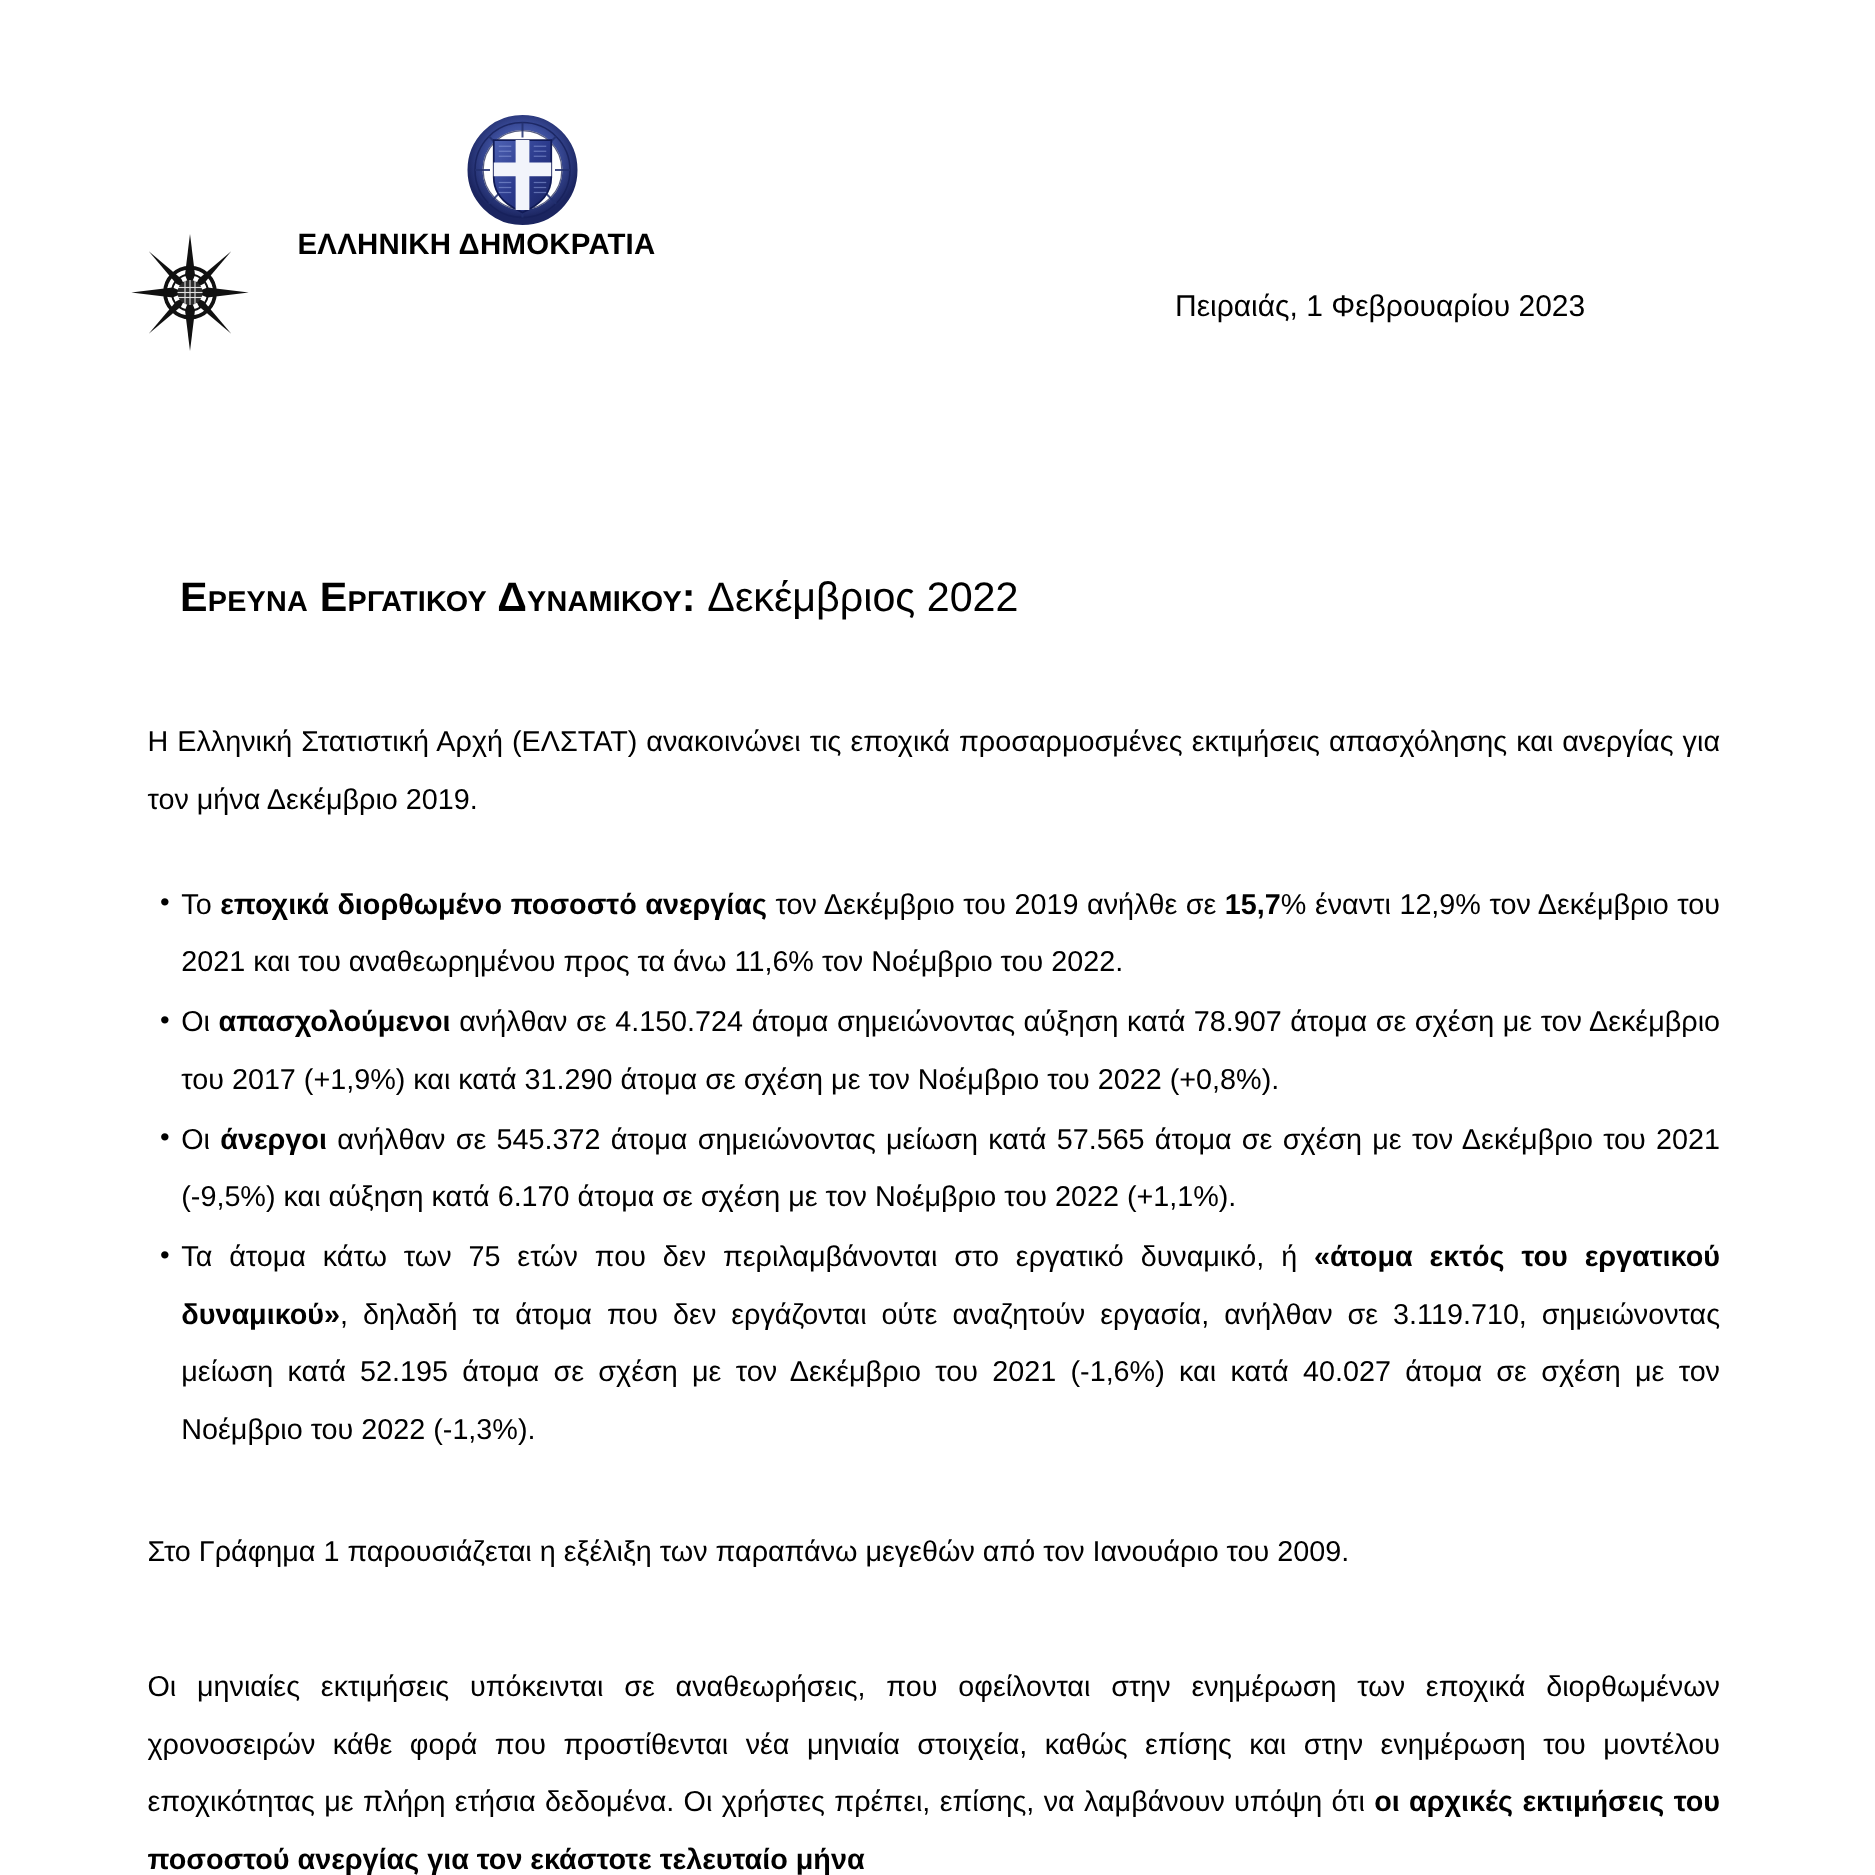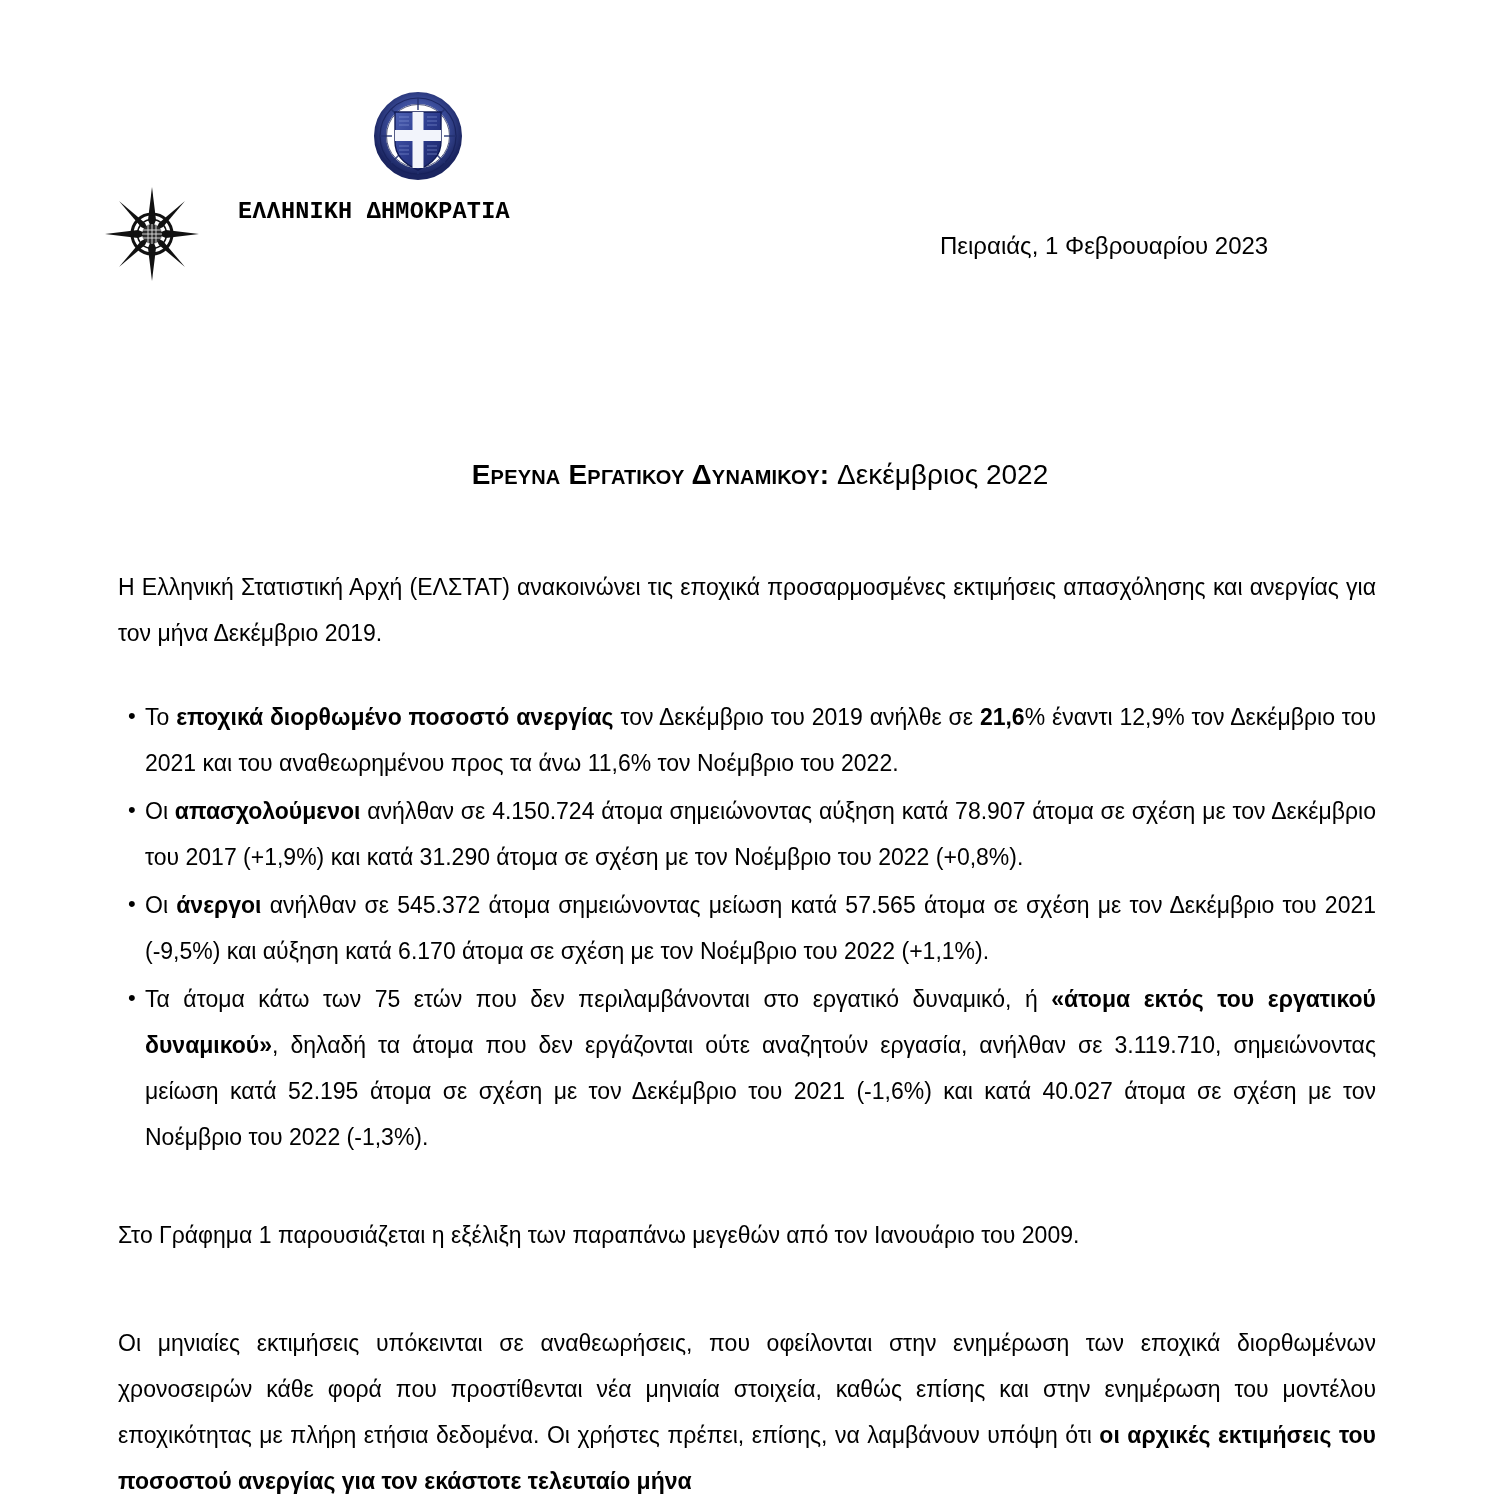--- a/index.html
+++ b/index.html
@@ -42,23 +42,22 @@
     position: absolute;
     left: 104px;
     top: 186px;
     width: 96px;
     height: 96px;
   }
 
   .org-names {
     position: absolute;
     left: 238px;
-    top: 200px;
+    top: 184px;
     width: 520px;
-    font-family: Liberation Mono, monospace;
   }
   .org-line {
     font-weight: bold;
     font-size: 23.5px;
     letter-spacing: 0.2px;
     line-height: 1;
     margin-bottom: 27px;
     white-space: nowrap;
   }
 
@@ -72,22 +71,21 @@
 
   
   .content {
     position: absolute;
     left: 118px;
     top: 458px;
     width: 1258px;
   }
 
   .doc-title {
-    text-align: center;
-    font-size: 28px;
+    font-size: 33px;
     margin: 0 0 72px 0;
     line-height: 1.2;
     padding-left: 26px;
   }
   .doc-title .smallcaps {
     font-weight: bold;
     font-variant: small-caps;
     letter-spacing: 0.2px;
   }
   .doc-title .subject {
@@ -233,21 +231,21 @@
       <span class="subject">Δεκέμβριος 2022</span>
     </h1>
 
     <p class="para">Η Ελληνική Στατιστική Αρχή (ΕΛΣΤΑΤ) ανακοινώνει τις εποχικά προσαρμοσμένες εκτιμήσεις απασχόλησης και ανεργίας για τον μήνα Δεκέμβριο 2019.</p>
 
     <div class="spacer-sm"></div>
 
     <ul class="bullets">
 
       <li>
-        <span>Το </span><b>εποχικά διορθωμένο ποσοστό ανεργίας</b><span> τον Δεκέμβριο του 2019 ανήλθε σε </span><b>21,6</b><span>%  έναντι 12,9% τον Δεκέμβριο του 2021 και του αναθεωρημένου προς τα άνω 11,6% τον Νοέμβριο του 2022.</span>
+        <span>Το </span><b>εποχικά διορθωμένο ποσοστό ανεργίας</b><span> τον Δεκέμβριο του 2019 ανήλθε σε </span><b>15,7</b><span>%  έναντι 12,9% τον Δεκέμβριο του 2021 και του αναθεωρημένου προς τα άνω 11,6% τον Νοέμβριο του 2022.</span>
       </li>
 
       <li>
         <span>Οι </span><b>απασχολούμενοι</b><span> ανήλθαν σε 4.150.724 άτομα σημειώνοντας αύξηση κατά 78.907 άτομα σε σχέση με τον Δεκέμβριο του 2017 (+1,9%) και κατά 31.290 άτομα σε σχέση με τον Νοέμβριο του 2022 (+0,8%).</span>
       </li>
 
       <li>
         <span>Οι </span><b>άνεργοι</b><span> ανήλθαν σε 545.372 άτομα σημειώνοντας μείωση κατά 57.565 άτομα σε σχέση με τον Δεκέμβριο του 2021 (-9,5%) και αύξηση κατά 6.170 άτομα σε σχέση με τον Νοέμβριο του 2022 (+1,1%).</span>
       </li>
 

